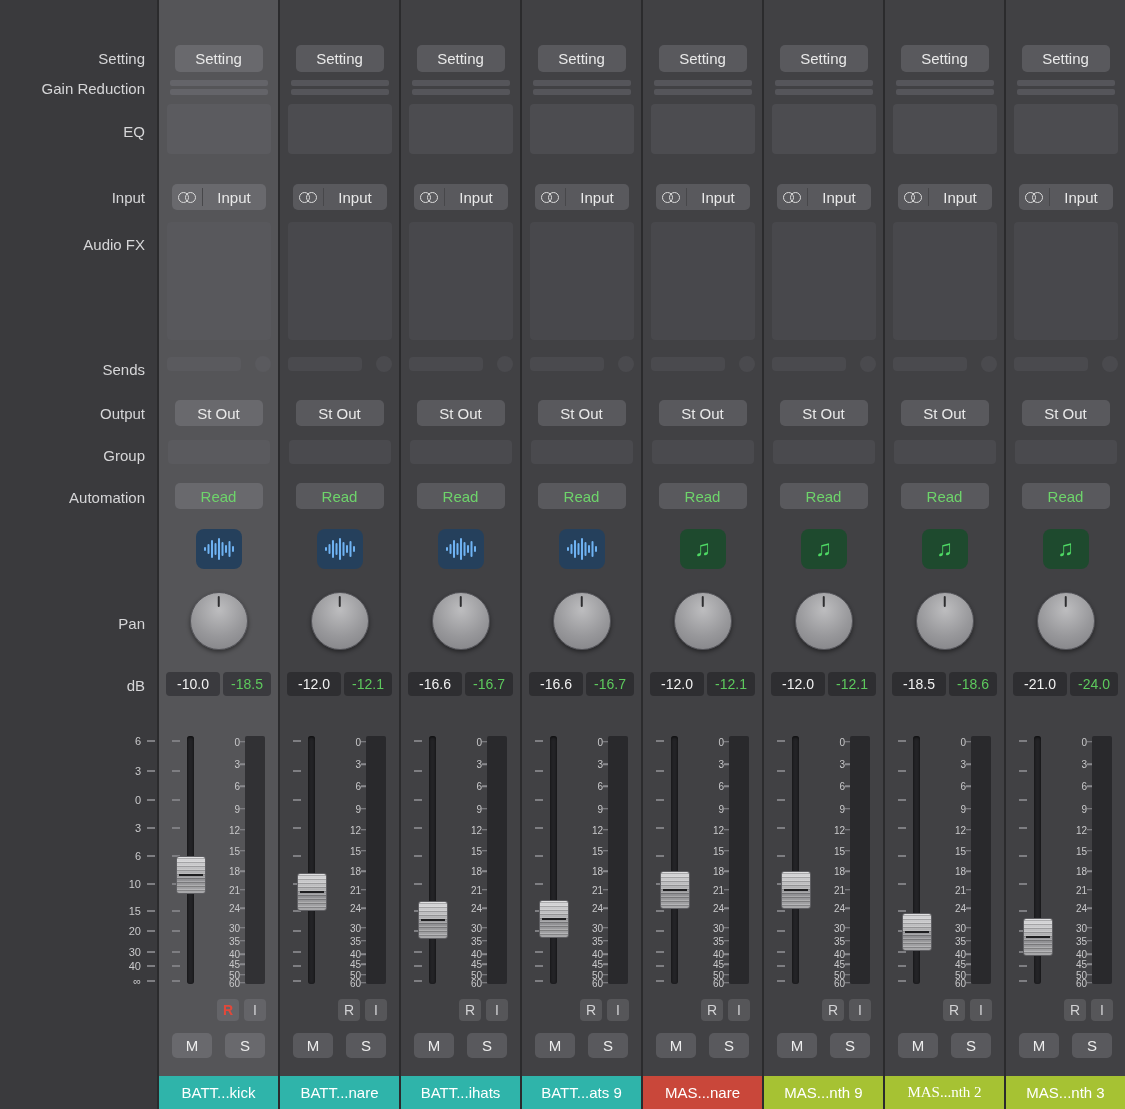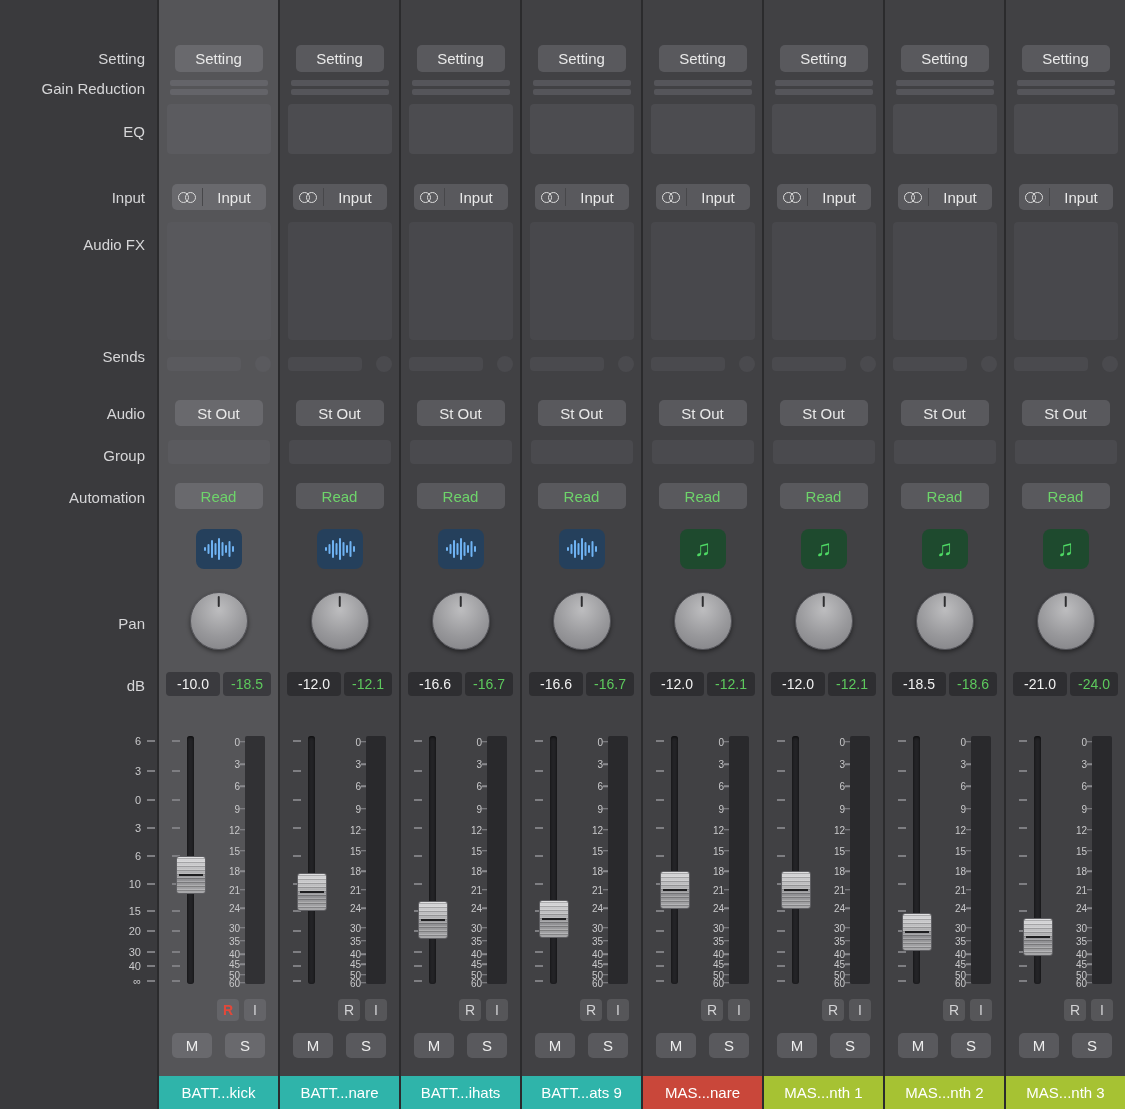--- a/index.html
+++ b/index.html
@@ -116,22 +116,22 @@
 </style>
 </head>
 <body>
 
 <div class="labels-col">
   <div class="row-label" style="top:58px">Setting</div>
   <div class="row-label" style="top:88px">Gain Reduction</div>
   <div class="row-label" style="top:131px">EQ</div>
   <div class="row-label" style="top:197px">Input</div>
   <div class="row-label" style="top:244px">Audio FX</div>
-  <div class="row-label" style="top:356px">Sends</div>
-  <div class="row-label" style="top:413px">Audio</div>
+  <div class="row-label" style="top:369px">Sends</div>
+  <div class="row-label" style="top:413px">Output</div>
   <div class="row-label" style="top:455px">Group</div>
   <div class="row-label" style="top:497px">Automation</div>
   <div class="row-label" style="top:623px">Pan</div>
   <div class="row-label" style="top:685px">dB</div>
   <div id="left-scale">
       <span class="left-num" style="top: 4.2%;">6</span>
       <i class="left-tick" style="top: 4.2%;"></i>
       <span class="left-num" style="top: 15.6%;">3</span>
       <i class="left-tick" style="top: 15.6%;"></i>
       <span class="left-num" style="top: 26.7%;">0</span>
@@ -726,21 +726,21 @@
       <div class="meter"></div>
     </div>
     <div class="ri-row">
       <div class="mini btn-r">R</div>
       <div class="mini btn-i">I</div>
     </div>
     <div class="ms-row">
       <div class="msbtn">M</div>
       <div class="msbtn">S</div>
     </div>
-    <div class="name-bar" style="background: rgb(166, 194, 51);">MAS...nth 1</div>
+    <div class="name-bar" style="background: rgb(166, 194, 51);">MAS...nth 9</div>
   </div>
 
   <div class="channel">
     <div class="btn setting">Setting</div>
     <div class="gain-reduction"></div>
     <div class="eq-box"></div>
     <div class="input-btn">
       <span class="stereo-icon">
           <i></i>
           <i></i>
@@ -816,21 +816,21 @@
       <div class="meter"></div>
     </div>
     <div class="ri-row">
       <div class="mini btn-r">R</div>
       <div class="mini btn-i">I</div>
     </div>
     <div class="ms-row">
       <div class="msbtn">M</div>
       <div class="msbtn">S</div>
     </div>
-    <div class="name-bar" style="background: rgb(166, 194, 51);">MAS...nth 2</div>
+    <div class="name-bar" style="background: rgb(166, 194, 51); font-family: Liberation Serif, serif;">MAS...nth 2</div>
   </div>
 
   <div class="channel">
     <div class="btn setting">Setting</div>
     <div class="gain-reduction"></div>
     <div class="eq-box"></div>
     <div class="input-btn">
       <span class="stereo-icon">
           <i></i>
           <i></i>

